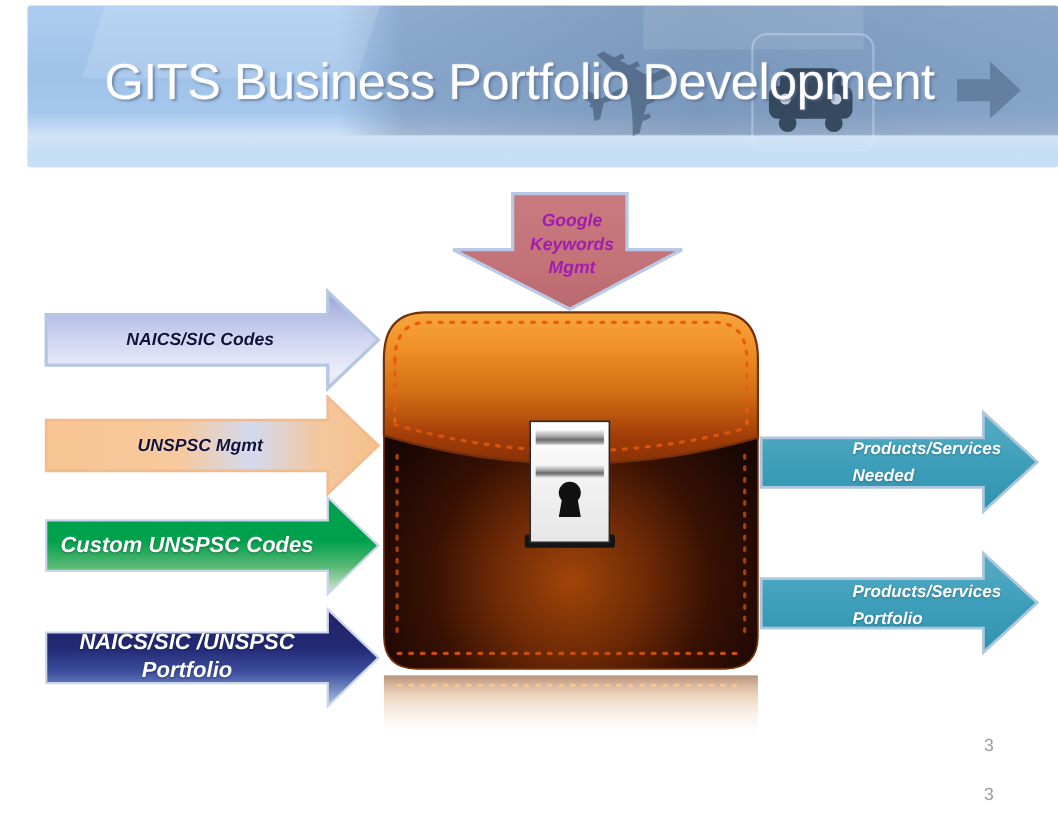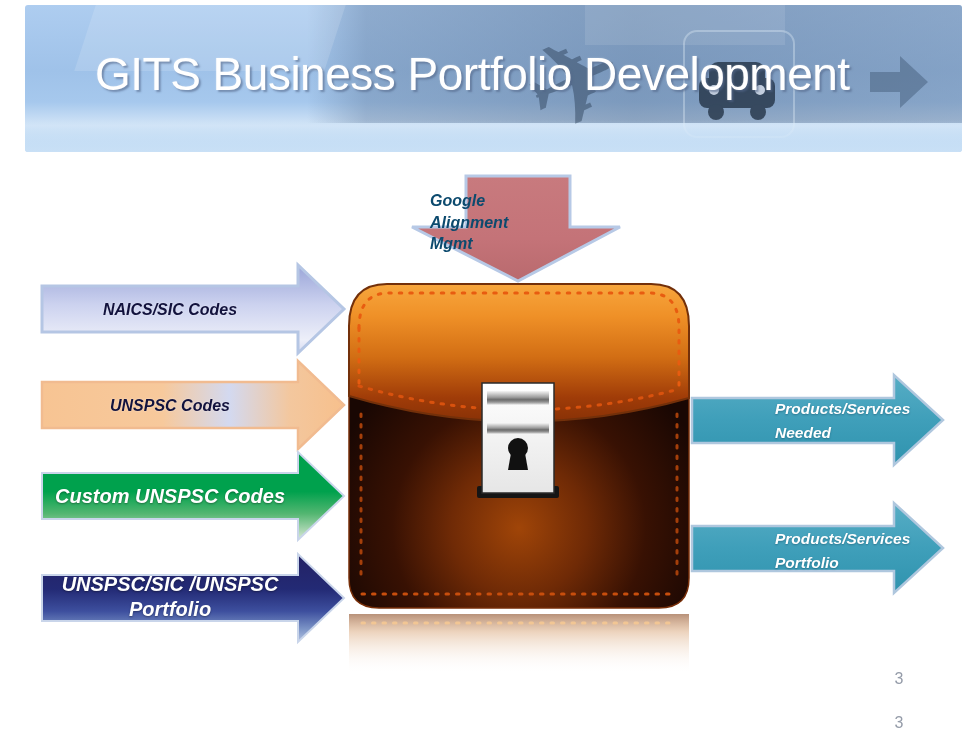--- a/index.html
+++ b/index.html
@@ -41,25 +41,25 @@
     text-shadow:2px 2px 2px rgba(80,100,135,0.6), 0 0 2px rgba(255,255,255,0.35);
   }
 
   
   .arrow-svg { position:absolute; overflow:visible; }
   .arrow-label {
     position:absolute; font-weight:bold; font-style:italic;
     display:flex; align-items:center; justify-content:center;
     text-align:center; line-height:25px;
   }
-  .lbl-dark  { color:#12123d; font-size:16px; text-shadow:0 0 2px rgba(255,255,255,0.55); }
+  .lbl-dark  { color:#12123d; font-size:16px; text-shadow:0 0 2px rgba(255,255,255,0.55);padding-left:12px; }
   .lbl-white { color:#ffffff; font-size:20px; text-shadow:0 1px 2px rgba(0,0,0,0.35); }
   .down-label {
-    position:absolute; left:430px; top:190px; width:180px; text-align:left;
-    font-weight:bold; font-style:italic; font-size:16px; line-height:21.5px; color:#0c4a6e;
+    position:absolute; left:430px; top:190px; width:180px; text-align:center;
+    font-weight:bold; font-style:italic; font-size:16px; line-height:21.5px; color:#a21caf;
   }
   .out-label {
     position:absolute; width:170px; text-align:left; font-weight:bold; font-style:italic;
     font-size:15.5px; line-height:24px; color:#ffffff; text-shadow:0 1px 2px rgba(0,40,60,0.35);margin-left:48px;
   }
 
   
   .pagenum { position:absolute; left:888px; width:22px; text-align:center;
     color:#959ca9; font-size:16px; }
 </style>
@@ -196,41 +196,41 @@
   </svg>
 
   <svg class="arrow-svg" style="left:40px; top:262px;" width="307" height="94" viewBox="0 0 307 94">
     <path d="M2,24 H258 V3 L304,47 L258,91 V70 H2 Z" fill="url(#gLav)" stroke="#b5c6e4" stroke-width="3"></path>
   </svg>
   <div class="arrow-label lbl-dark" style="left:42px; top:287px; width:256px; height:45px;">NAICS/SIC Codes</div>
 
   <svg class="arrow-svg" style="left:40px; top:358px;" width="307" height="94" viewBox="0 0 307 94">
     <path d="M2,24 H258 V3 L304,47 L258,91 V70 H2 Z" fill="url(#gPeach)" stroke="#f1bb90" stroke-width="2.5"></path>
   </svg>
-  <div class="arrow-label lbl-dark" style="left:42px; top:383px; width:256px; height:45px;">UNSPSC Codes</div>
+  <div class="arrow-label lbl-dark" style="left:42px; top:383px; width:256px; height:45px;">UNSPSC Mgmt</div>
 
   <svg class="arrow-svg" style="left:40px; top:449px;" width="307" height="94" viewBox="0 0 307 94">
     <path d="M2,24 H258 V3 L304,47 L258,91 V70 H2 Z" fill="url(#gGreen)" stroke="#c9d5ea" stroke-width="2"></path>
   </svg>
   <div class="arrow-label lbl-white" style="left:42px; top:474px; width:256px; height:45px;">Custom UNSPSC Codes</div>
 
   <svg class="arrow-svg" style="left:40px; top:551px;" width="307" height="94" viewBox="0 0 307 94">
     <path d="M2,24 H258 V3 L304,47 L258,91 V70 H2 Z" fill="url(#gNavy)" stroke="#c9d5ea" stroke-width="2"></path>
   </svg>
   <div class="arrow-label lbl-white" style="left:42px; top:572px; width:256px; height:50px; line-height:25px; flex-direction:column;">
-    <div>UNSPSC/SIC /UNSPSC</div>
+    <div>NAICS/SIC /UNSPSC</div>
     <div>Portfolio</div>
   </div>
 
   <svg class="arrow-svg" style="left:410px; top:174px;" width="212" height="110" viewBox="0 0 212 110">
     <path d="M56,2 H160 V53 H210 L108,107 L2,53 H56 Z" fill="url(#gSalmon)" stroke="#b7c9e6" stroke-width="3"></path>
   </svg>
   <div class="down-label">
     <div>Google</div>
-    <div>Alignment</div>
+    <div>Keywords</div>
     <div>Mgmt</div>
   </div>
 
   <svg class="arrow-svg" style="left:690px; top:372px;" width="256" height="96" viewBox="0 0 256 96">
     <path d="M2,26 H204 V3 L253,48 L204,93 V71 H2 Z" fill="url(#gTeal)" stroke="#afc7de" stroke-width="2.5"></path>
   </svg>
   <div class="out-label" style="left:727px; top:397px;">
     <div>Products/Services</div>
     <div>Needed</div>
   </div>

